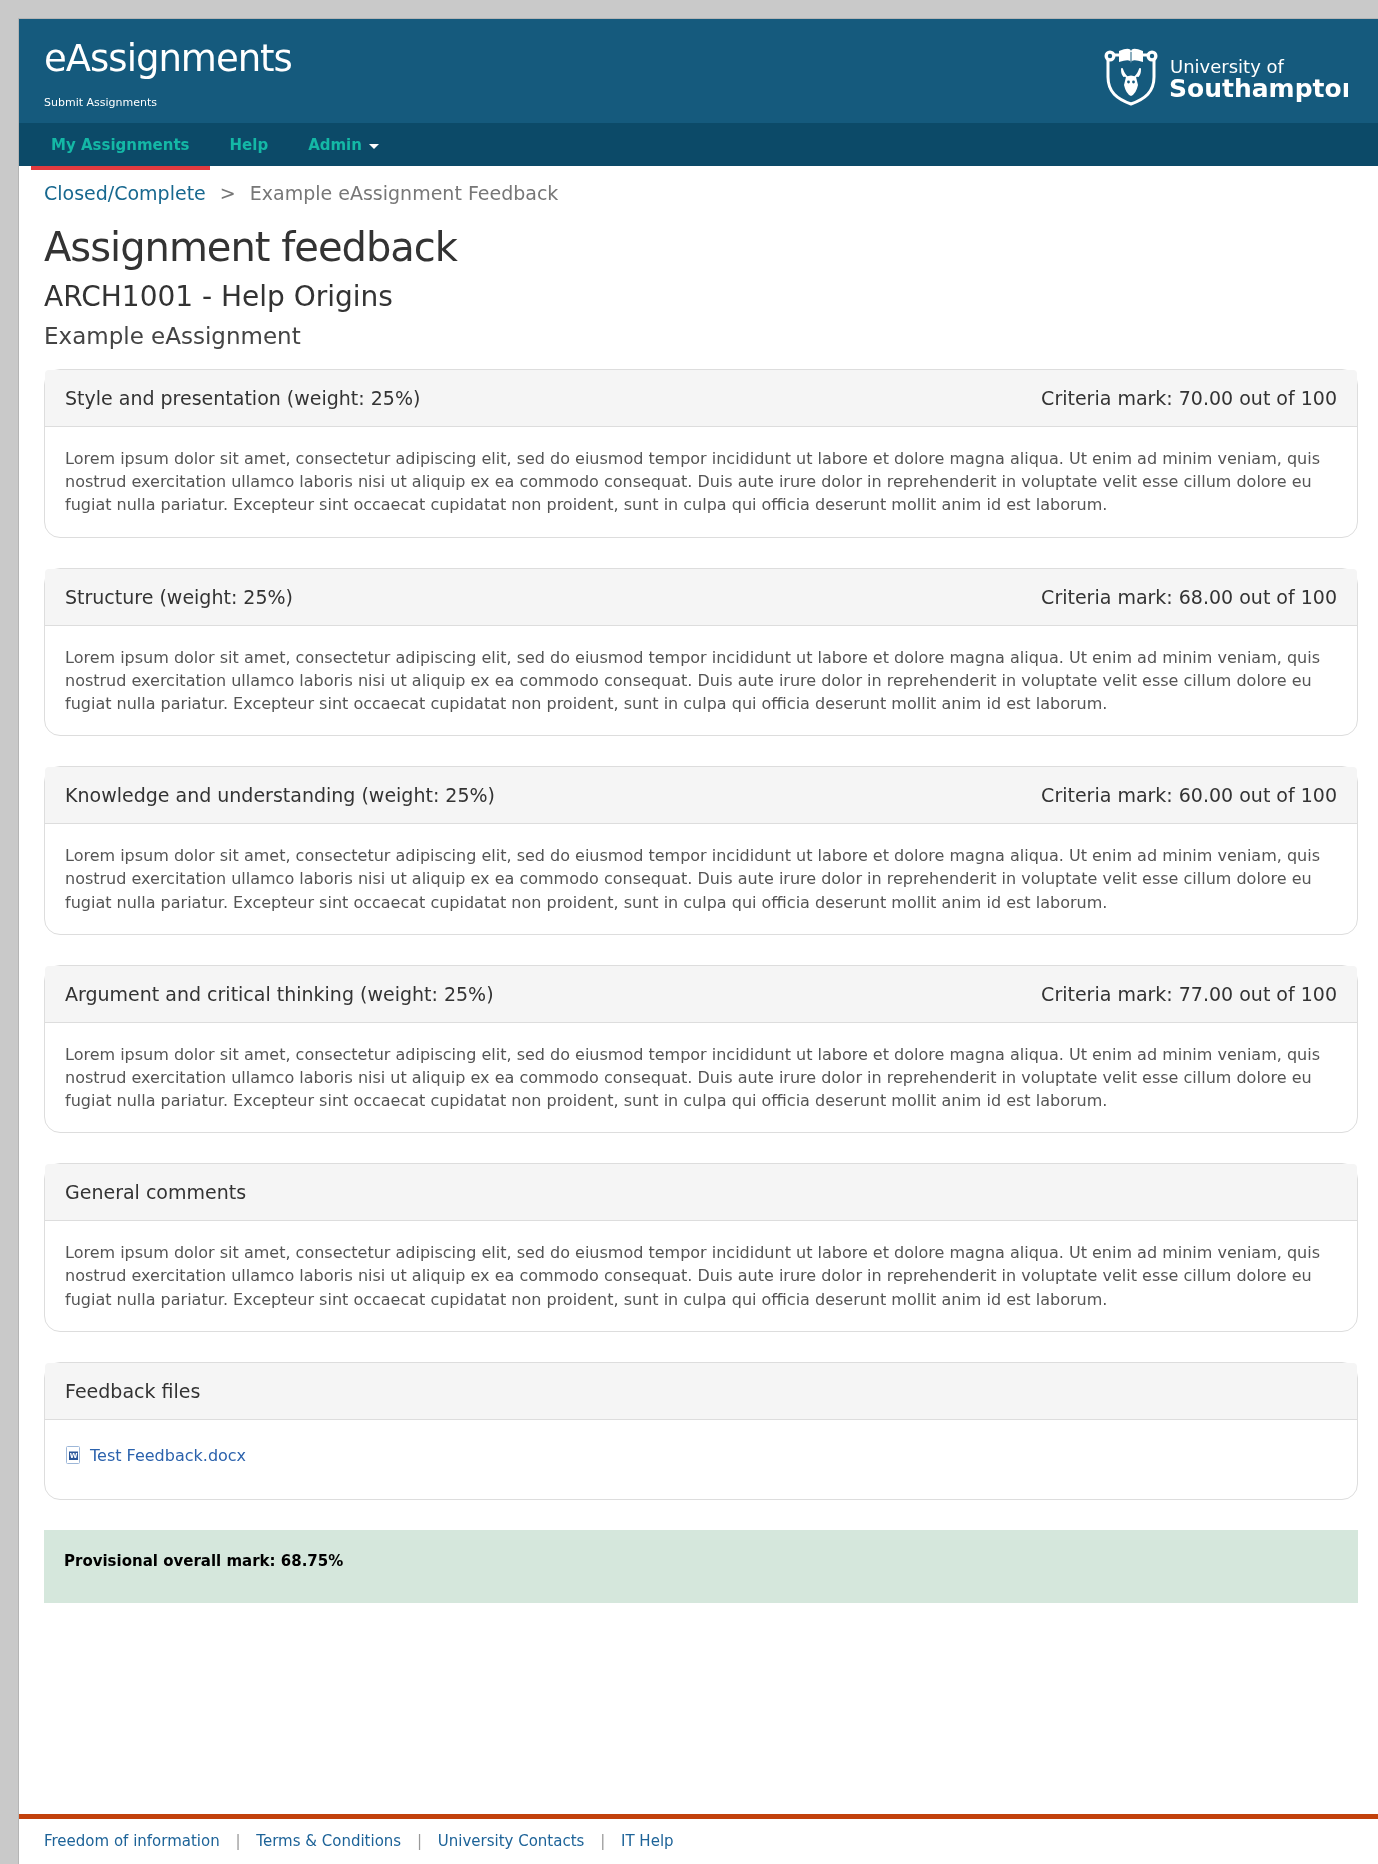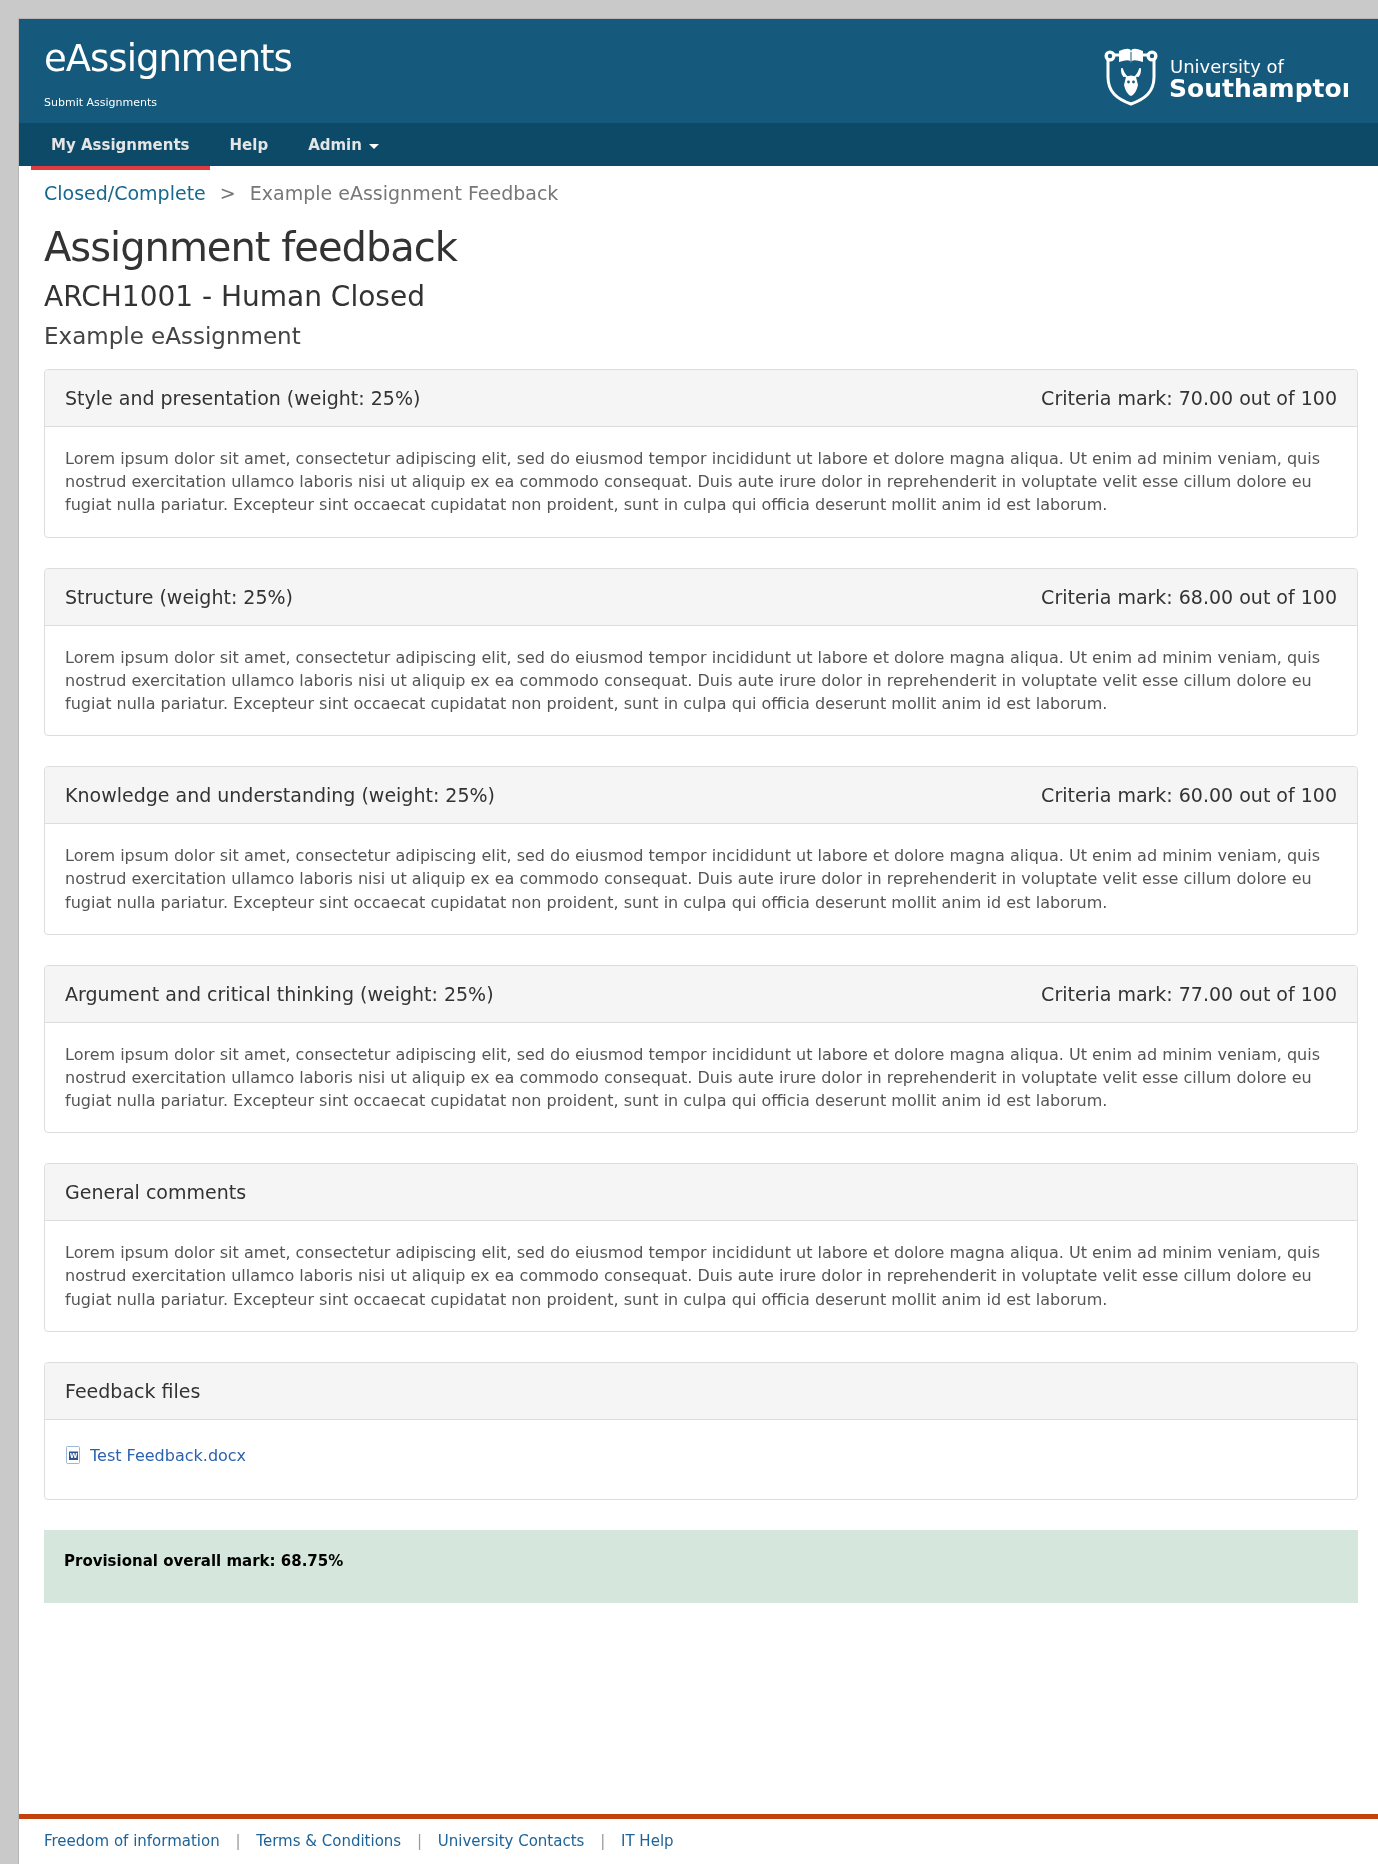--- a/index.html
+++ b/index.html
@@ -18,42 +18,42 @@
     display:flex; justify-content:space-between; align-items:flex-start;
   }
   .brand-title { font-size:37px; font-weight:400; letter-spacing:-1px; }
   .brand-sub { font-size:11px; margin-top:16px; }
   .uni-logo { display:flex; align-items:center; margin:10px 10px 0 0; cursor:pointer; }
   .uni-logo svg { display:block; }
 
   
   .navbar { background:#0c4a68; padding:0 0 0 12px; display:flex; }
   .nav-item {
-    position:relative; color:#e5e5e5; font-size:15px; font-weight:bold;
+    position:relative; color:#14b8a6; font-size:15px; font-weight:bold;
     padding:13px 20px 12px 20px; cursor:pointer; display:flex; align-items:center; gap:7px;text-align:center;
   }
   .nav-item.active::after {
     content:""; position:absolute; left:0; right:0; bottom:-4px; height:4px;
     background:#e23b3f;
   }
   .caret { width:0; height:0; border-left:5px solid transparent;
     border-right:5px solid transparent; border-top:5px solid #fff; margin-top:2px; }
 
   
   .breadcrumb { padding:16px 25px 6px 25px; font-size:19px; color:#777; }
   .breadcrumb a { color:#17688f; text-decoration:none; cursor:pointer; }
   .crumb-sep { margin:0 8px; color:#777; }
 
   
   .main { padding:0 25px; }
   .page-title { font-size:40px; font-weight:400; color:#333; margin:14px 0 10px 0; letter-spacing:-1px;}
   .course-title { font-size:28px; font-weight:400; color:#333; margin:4px 0 10px 0; }
   .assignment-title { font-size:23px; font-weight:400; color:#444; margin:6px 0 20px 0; }
 
-  .panel { border:1px solid #ddd; border-radius:4px; margin-bottom:30px; background:#fff; }
+  .panel { border:1px solid #ddd; border-radius:16px; margin-bottom:30px; background:#fff; }
   .panel-header {
     background:#f5f5f5; border-bottom:1px solid #ddd; border-radius:4px 4px 0 0;
     padding:17px 20px; display:flex; justify-content:space-between; align-items:center;
   }
   .panel-title { font-size:19px; color:#333; }
   .panel-mark { font-size:19px; color:#333; }
   .panel-body { padding:20px; font-size:16px; color:#555; line-height:1.45; }
   .panel-body.files { padding:24px 20px 28px 20px; }
 
   .file-link { color:#2b62ad; text-decoration:none; font-size:16px; display:inline-flex; align-items:center; gap:7px; cursor:pointer; }
@@ -121,21 +121,21 @@
   </nav>
 
   <div class="breadcrumb">
     <a>Closed/Complete</a>
     <span class="crumb-sep">&gt;</span>
     <span>Example eAssignment Feedback</span>
   </div>
 
   <main class="main">
     <h1 class="page-title">Assignment feedback</h1>
-    <h2 class="course-title">ARCH1001 - Human Closed</h2>
+    <h2 class="course-title">ARCH1001 - Help Origins</h2>
     <h3 class="assignment-title">Example eAssignment</h3>
 
     <section class="panel">
       <div class="panel-header">
         <span class="panel-title">Style and presentation (weight: 25%)</span>
         <span class="panel-mark">Criteria mark: 70.00 out of 100</span>
       </div>
       <div class="panel-body">Lorem ipsum dolor sit amet, consectetur adipiscing elit, sed do eiusmod tempor incididunt ut labore et dolore magna aliqua. Ut enim ad minim veniam, quis nostrud exercitation ullamco laboris nisi ut aliquip ex ea commodo consequat. Duis aute irure dolor in reprehenderit in voluptate velit esse cillum dolore eu fugiat nulla pariatur. Excepteur sint occaecat cupidatat non proident, sunt in culpa qui officia deserunt mollit anim id est laborum.</div>
     </section>
 

